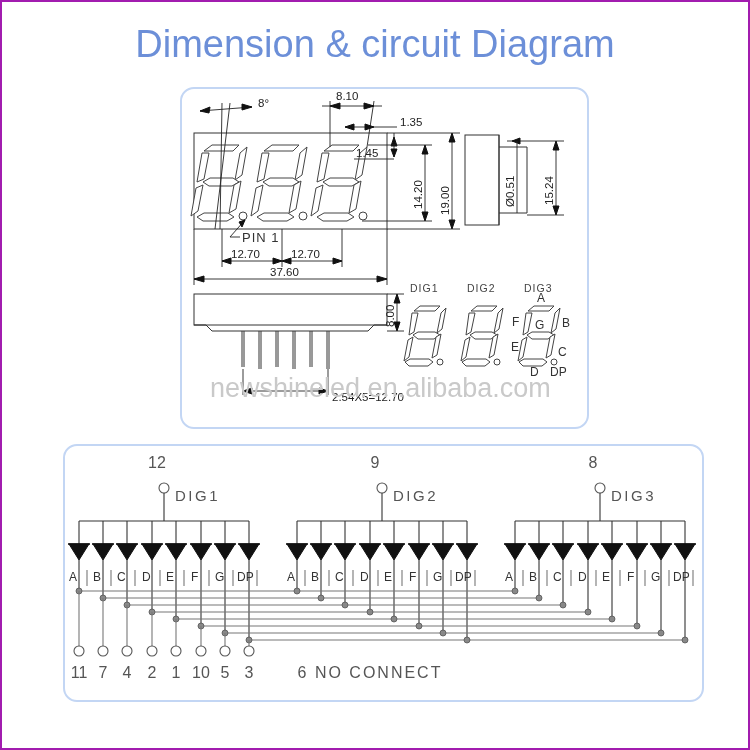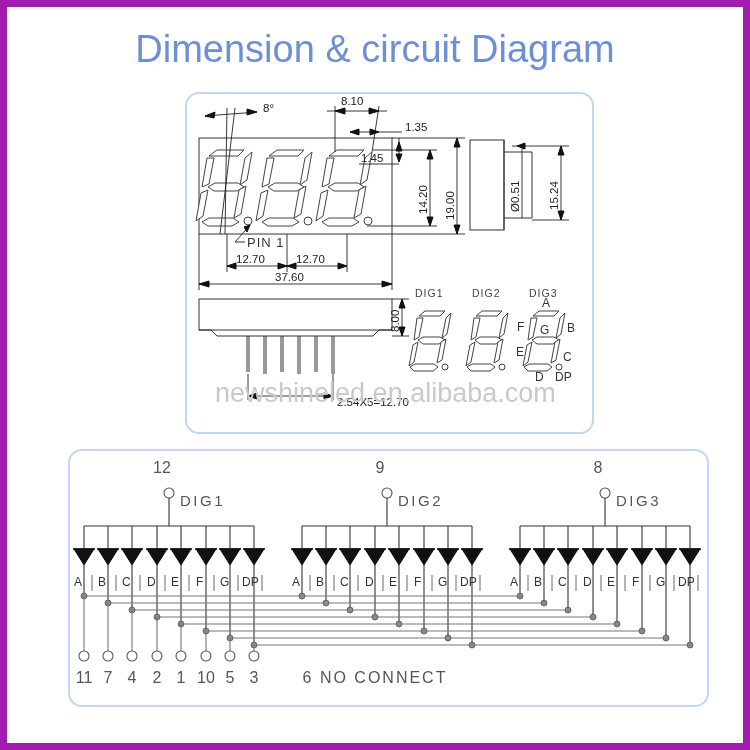--- a/index.html
+++ b/index.html
@@ -7,21 +7,21 @@
     width:750px;height:750px;
     background:#ffffff;
     font-family:"Liberation Sans", sans-serif;
     overflow:hidden;
   }
   #page{
     position:relative;
     width:750px;height:750px;
     box-sizing:border-box;
     background:#ffffff;
-    border:7px solid #a21caf;
+    border:2px solid #a21caf;
     box-shadow:inset 0 0 0 3px #ffffff;
   }
   #inner{
     position:absolute;inset:3px;
     background:#ffffff;
   }
   .title{
     position:absolute;
     left:0;right:0;top:18px;
     text-align:center;

